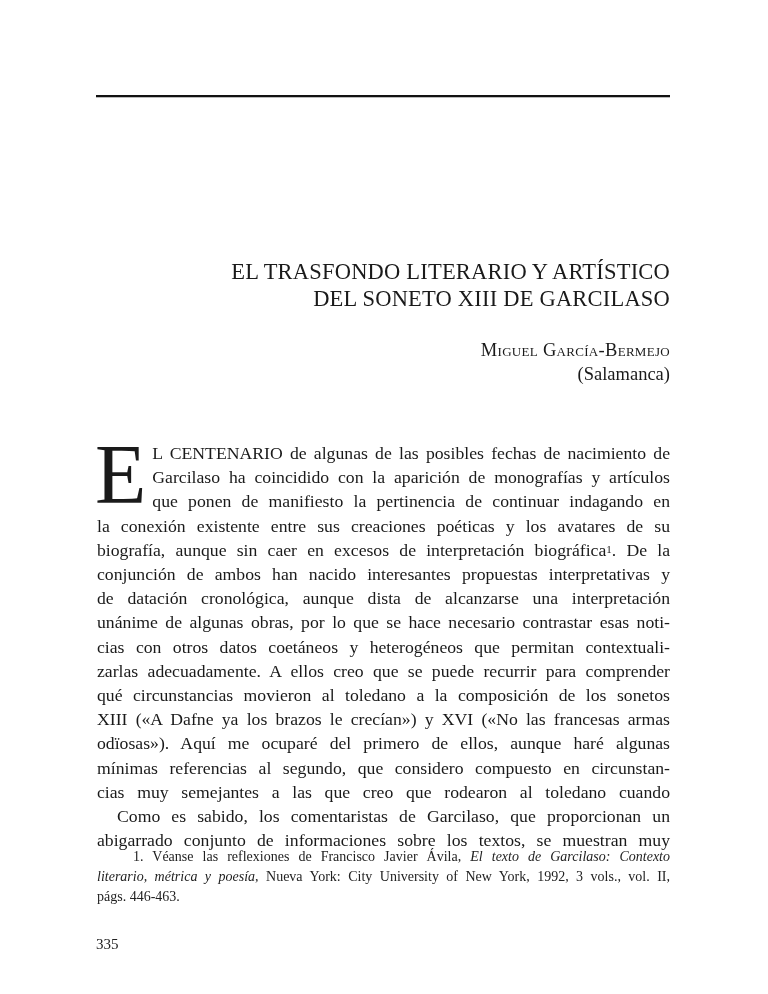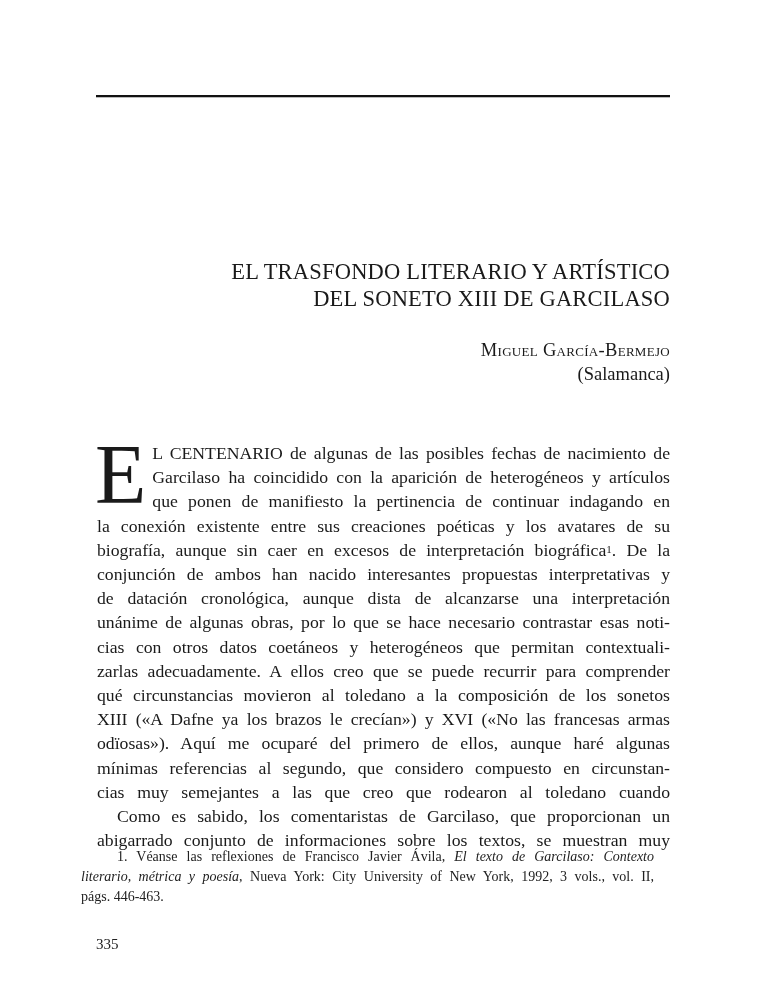--- a/index.html
+++ b/index.html
@@ -26,21 +26,21 @@
     }
     .body p { margin: 0; }
     .dropcap {
       float: left; font-size: 84px; line-height: 64px; height: 66px;
       margin: 2px 6px 0 -2px; padding: 0;
     }
     .line { display: block; text-align: justify; text-align-last: justify; white-space: nowrap; }
     .line.last { text-align-last: left; }
     .body sup, .footnote sup { font-size: 11px; vertical-align: top; position: relative; top: -1px; }
     .footnote {
-      position: absolute; left: 81px; top: 847px; width: 573px;
+      position: absolute; left: 97px; top: 847px; width: 573px;
       font-size: 14px; line-height: 20px; text-align: justify; color: #222;
     }
     .footnote .line { white-space: nowrap; }
     .footnote .first { text-indent: 36px; }
     .footnote i { font-style: italic; }
     .page-number {
       position: absolute; left: 96px; top: 888px; width: 574px; text-align: left;
       font-size: 15px; color: #222; margin-top: 48px;
     }
   </style>
@@ -56,21 +56,21 @@
 
 <div class="author">
   <div class="sc">Miguel García-Bermejo</div>
   <div>(Salamanca)</div>
 </div>
 
 <div class="body">
   <p>
     <span class="dropcap">E</span>
     <span class="line">L CENTENARIO de algunas de las posibles fechas de nacimiento de</span>
-    <span class="line">Garcilaso ha coincidido con la aparición de heterogéneos y artículos</span>
+    <span class="line">Garcilaso ha coincidido con la aparición de monografías y artículos</span>
     <span class="line">que ponen de manifiesto la pertinencia de continuar indagando en</span>
     <span class="line">la conexión existente entre sus creaciones poéticas y los avatares de su</span>
     <span class="line"><span>biografía, aunque sin caer en excesos de interpretación biográfica</span><sup>1</sup><span>. De la</span></span>
     <span class="line">conjunción de ambos han nacido interesantes propuestas interpretativas y</span>
     <span class="line">de datación cronológica, aunque dista de alcanzarse una interpretación</span>
     <span class="line">unánime de algunas obras, por lo que se hace necesario contrastar esas noti-</span>
     <span class="line">cias con otros datos coetáneos y heterogéneos que permitan contextuali-</span>
     <span class="line">zarlas adecuadamente. A ellos creo que se puede recurrir para comprender</span>
     <span class="line">qué circunstancias movieron al toledano a la composición de los sonetos</span>
     <span class="line">XIII («A Dafne ya los brazos le crecían») y XVI («No las francesas armas</span>

